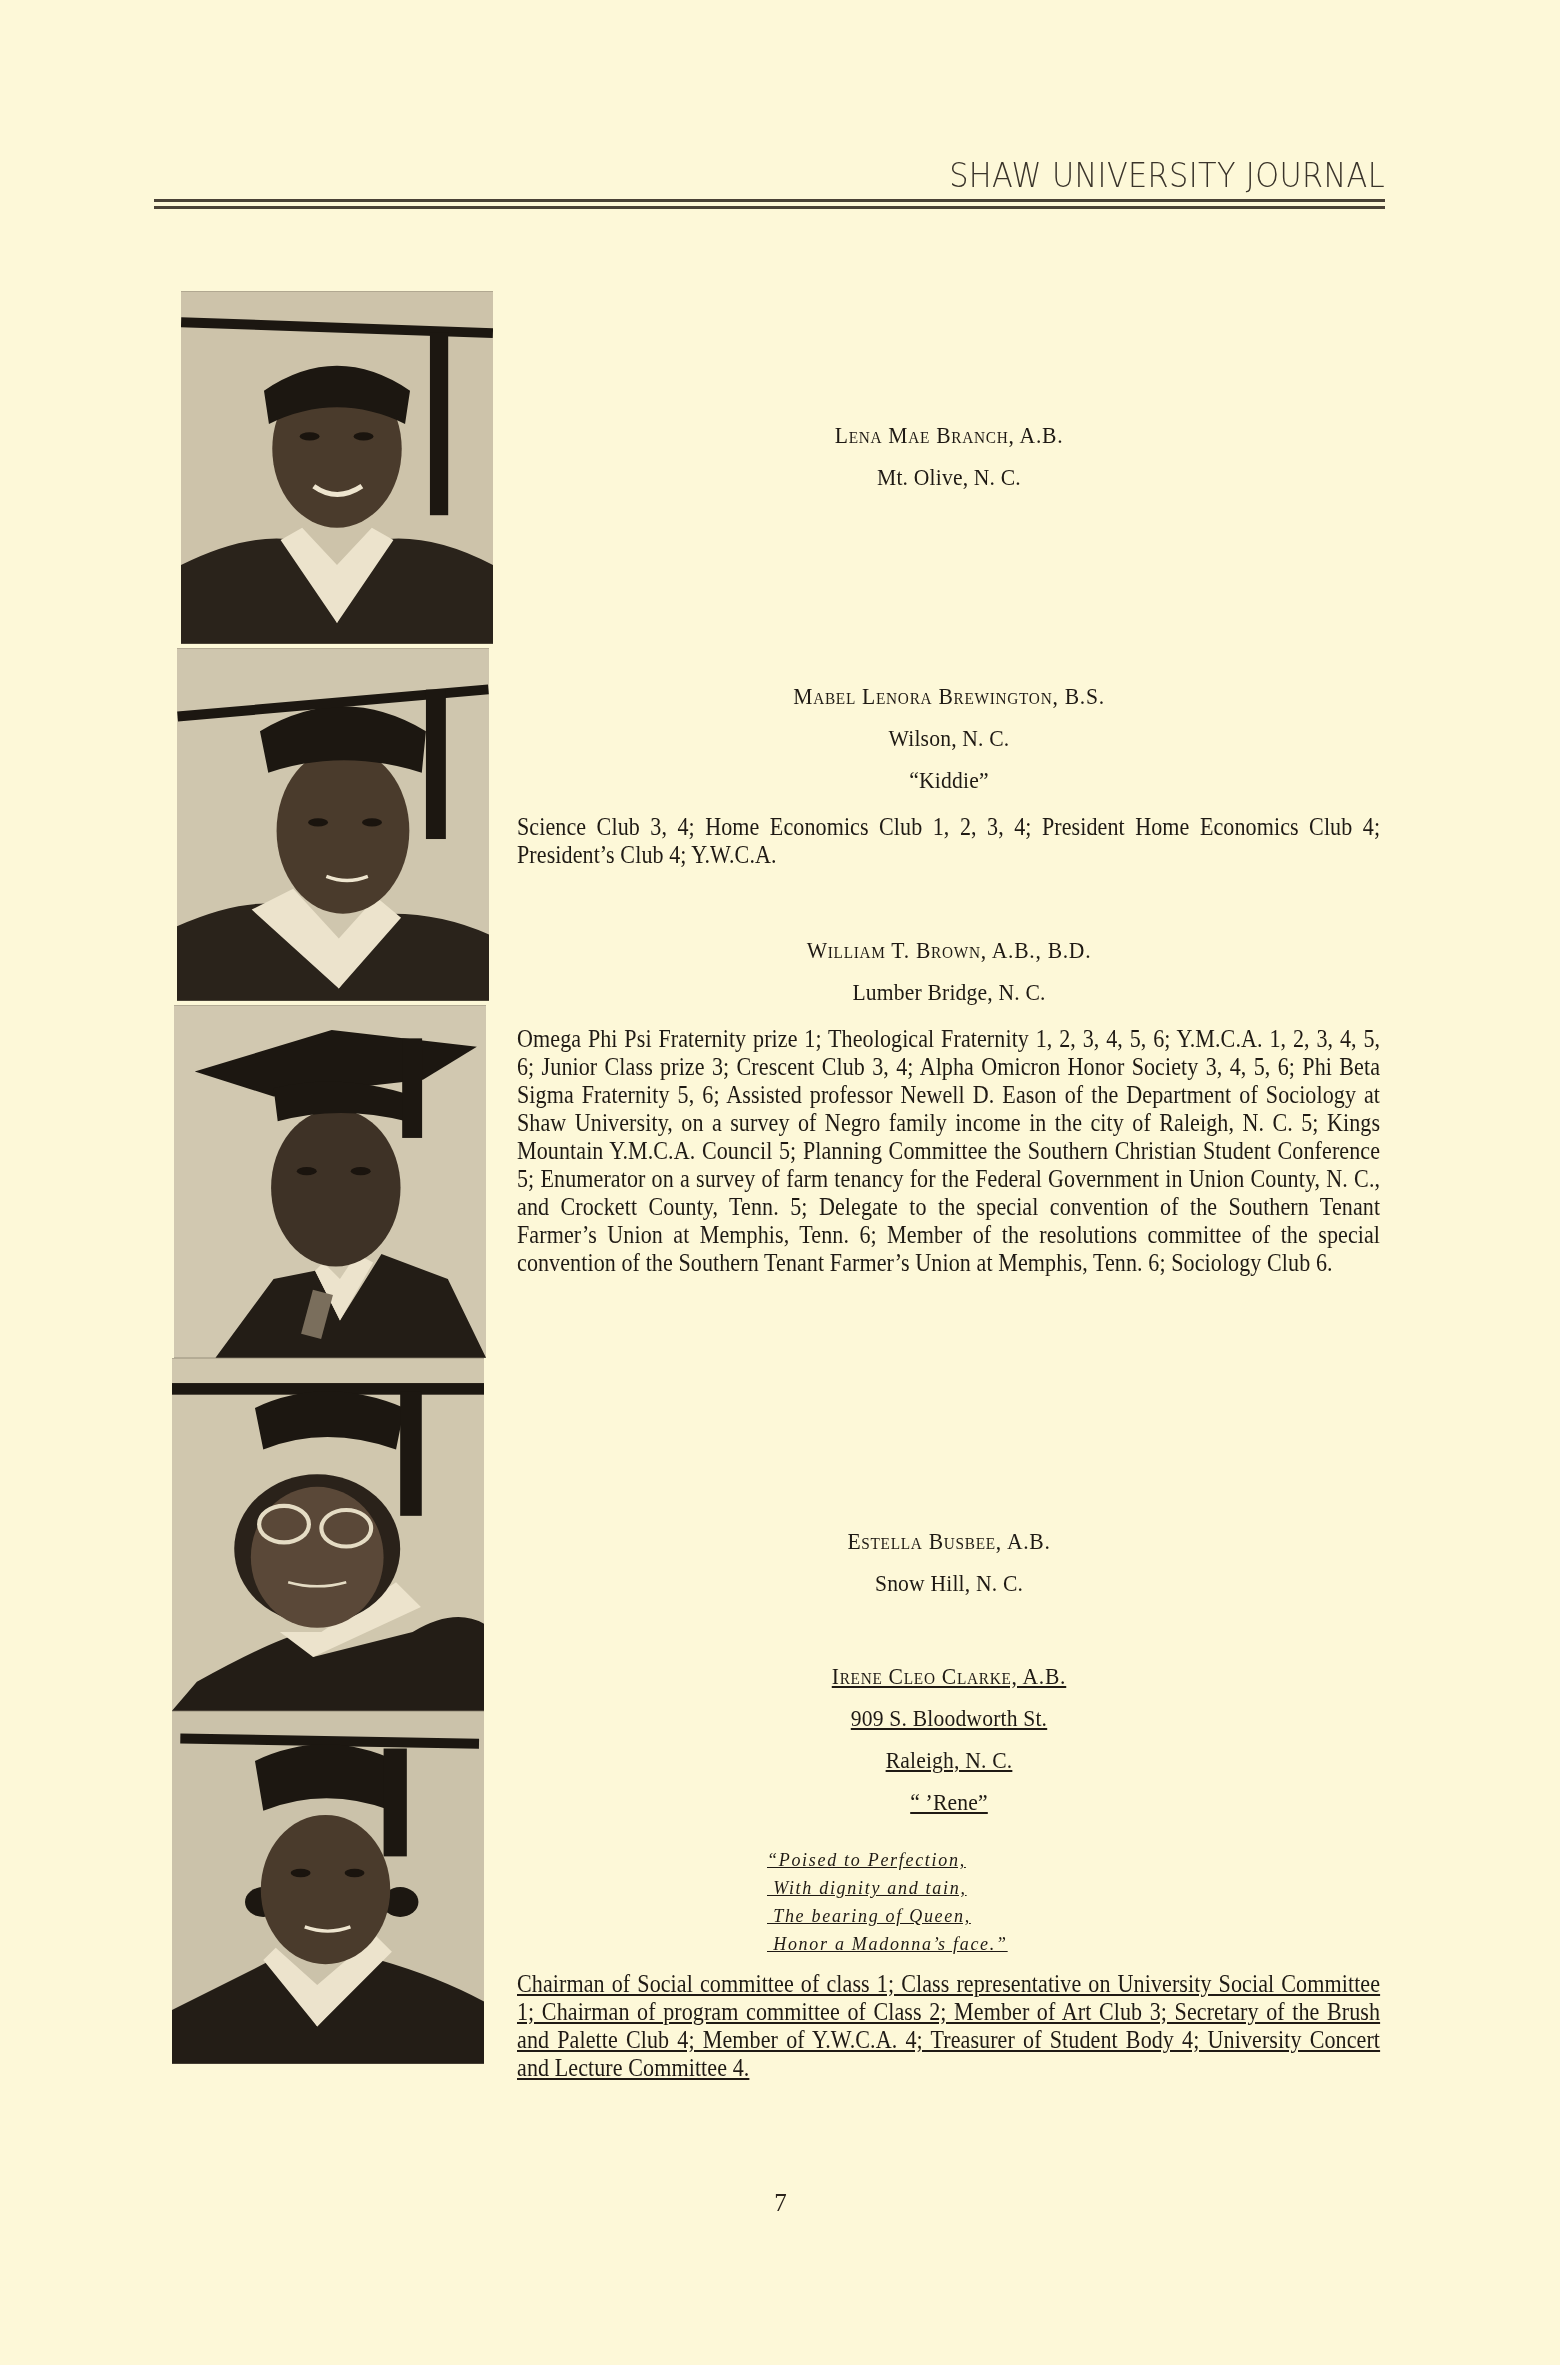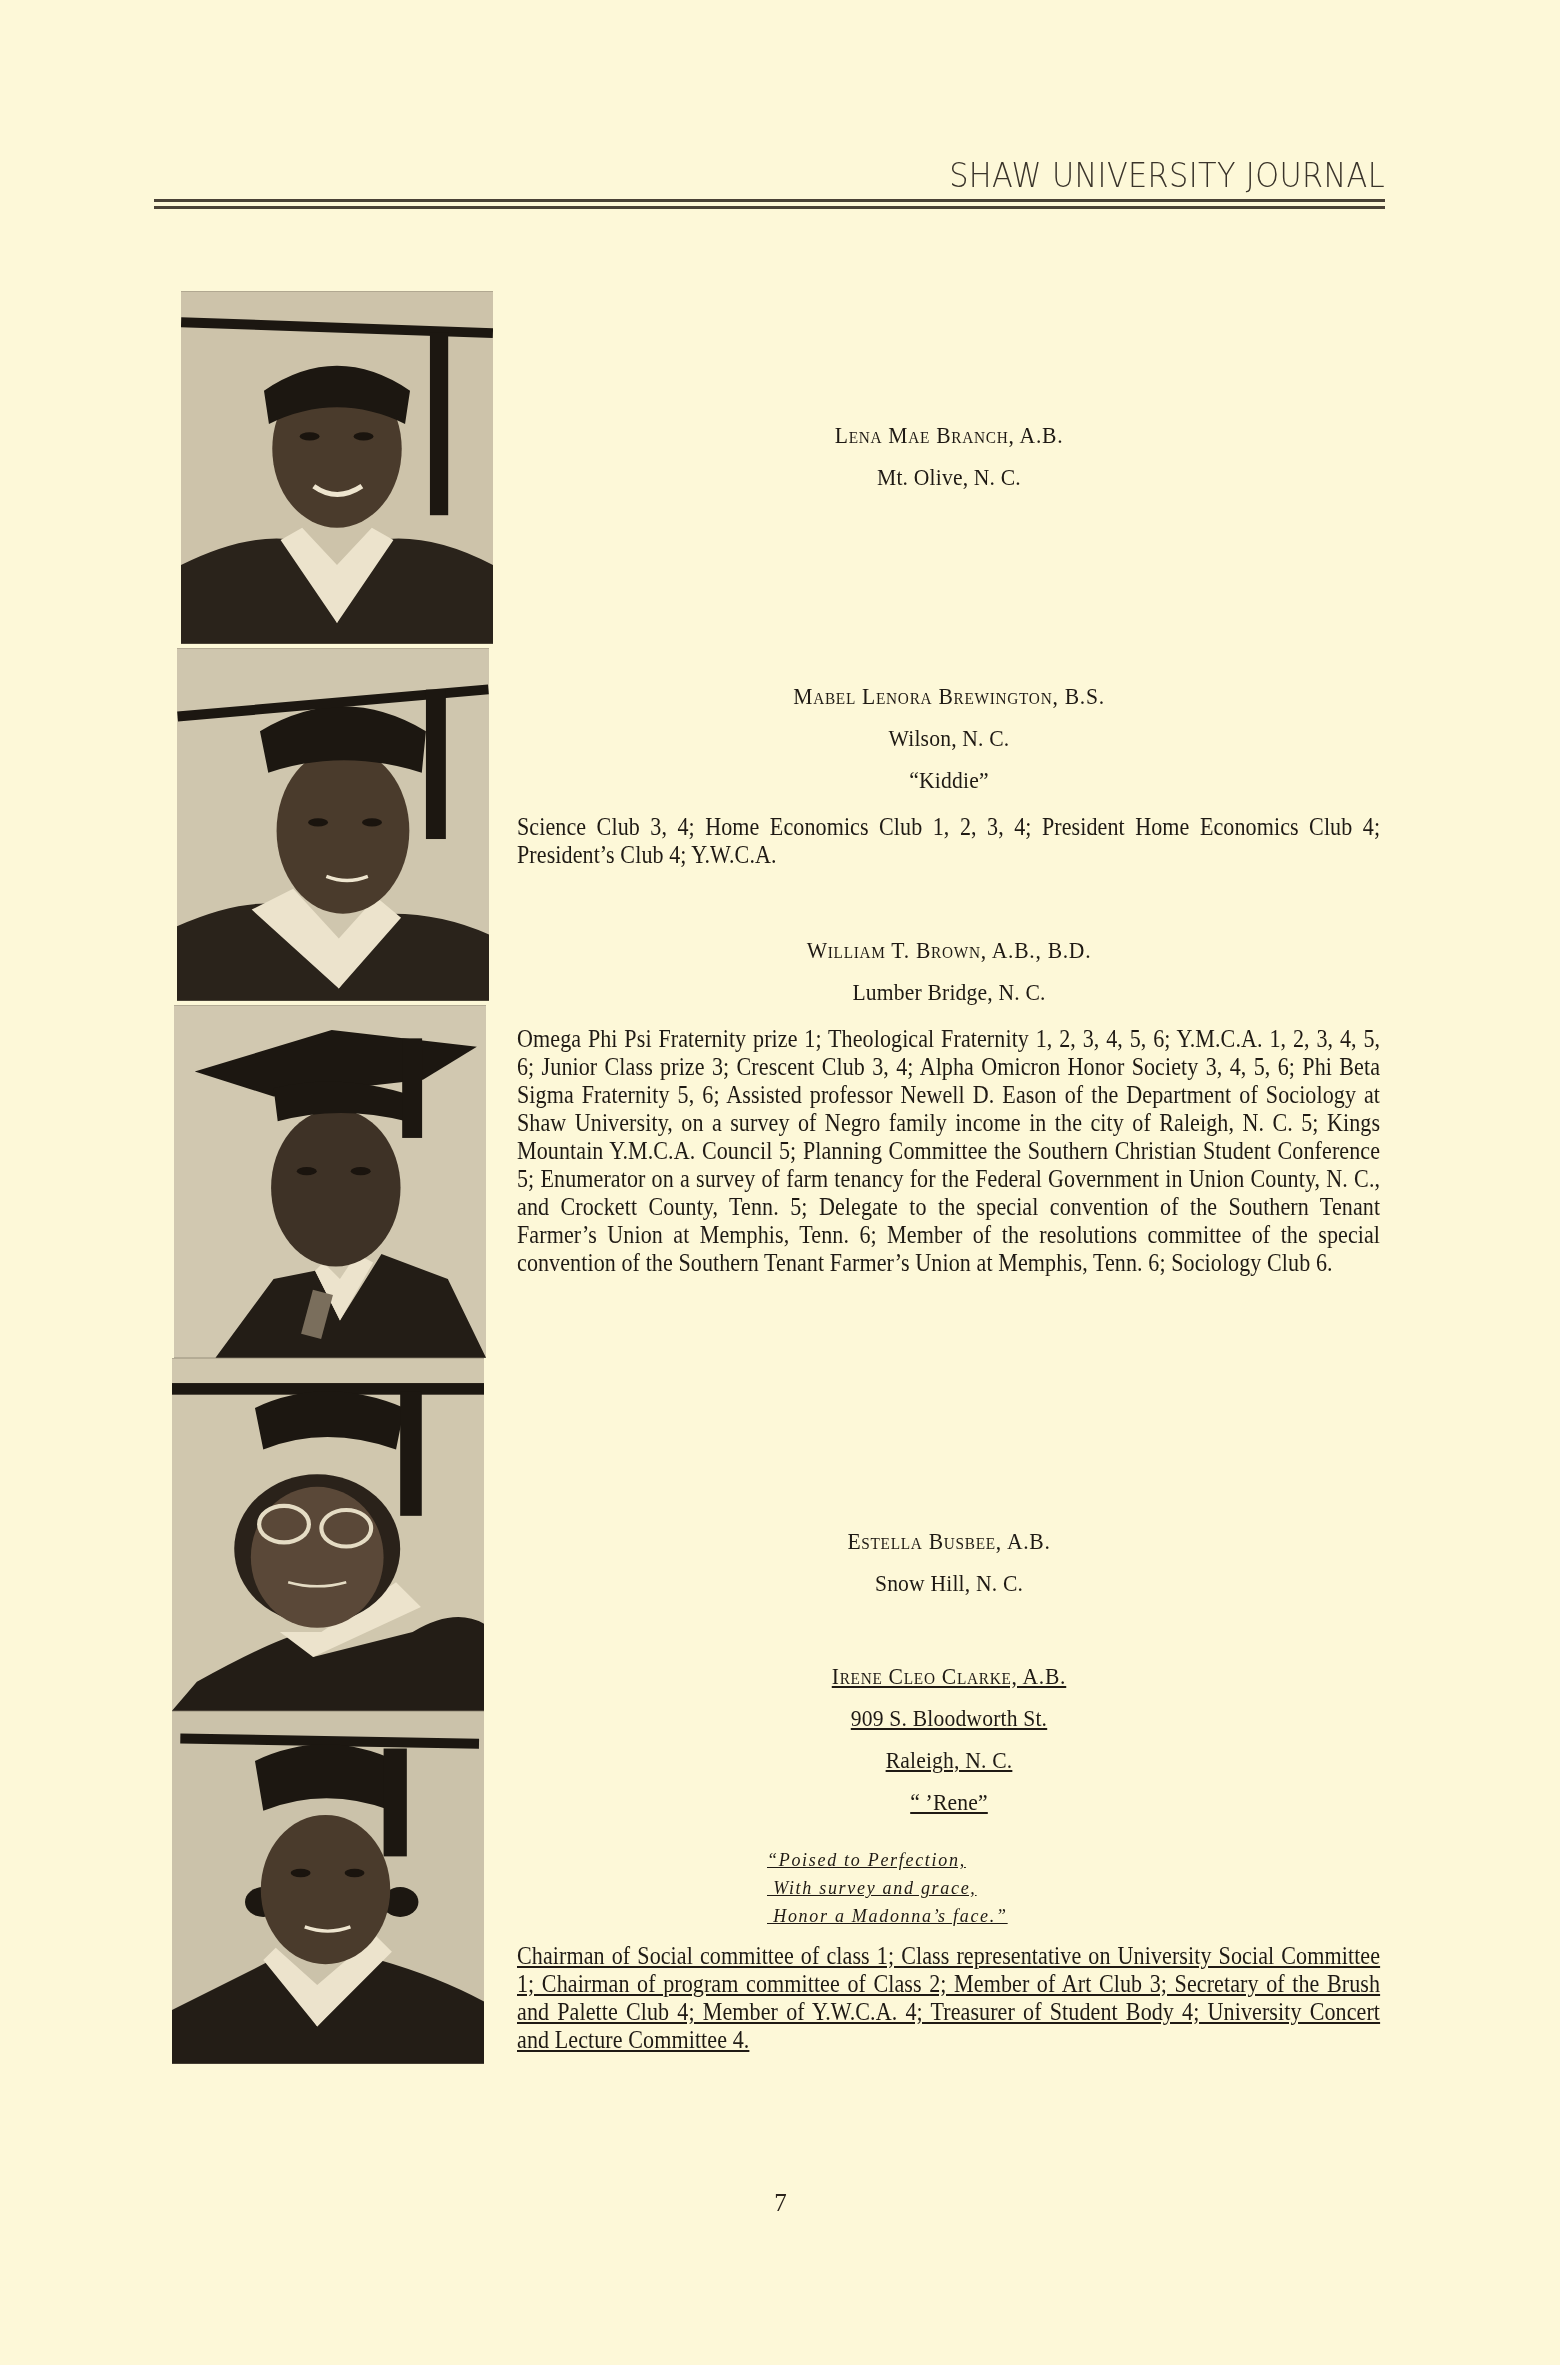--- a/index.html
+++ b/index.html
@@ -205,20 +205,21 @@
   <div class="center-line">Snow Hill, N. C.</div>
 </div>
 
 <div class="entry" style="top:1655px;text-decoration:underline;">
   <div class="center-line name">Irene Cleo Clarke, A.B.</div>
   <div class="center-line">909 S. Bloodworth St.</div>
   <div class="center-line">Raleigh, N. C.</div>
   <div class="center-line">“ ’Rene”</div>
   <div class="poem">
     <div>“Poised to Perfection,</div>
-    <div> With survey and grace,</div>
+    <div> With dignity and tain,</div>
+    <div> The bearing of Queen,</div>
     <div> Honor a Madonna’s face.”</div>
   </div>
   <div class="bio" style="margin-top:11.6px;">Chairman of Social committee of class 1; Class representative on University Social Committee 1; Chairman of program committee of Class 2; Member of Art Club 3; Secretary of the Brush and Palette Club 4; Member of Y.W.C.A. 4; Treasurer of Stu­dent Body 4; University Concert and Lecture Committee 4.</div>
 </div>
 
 <div class="page-number">7</div>
 
 
 </body></html>

